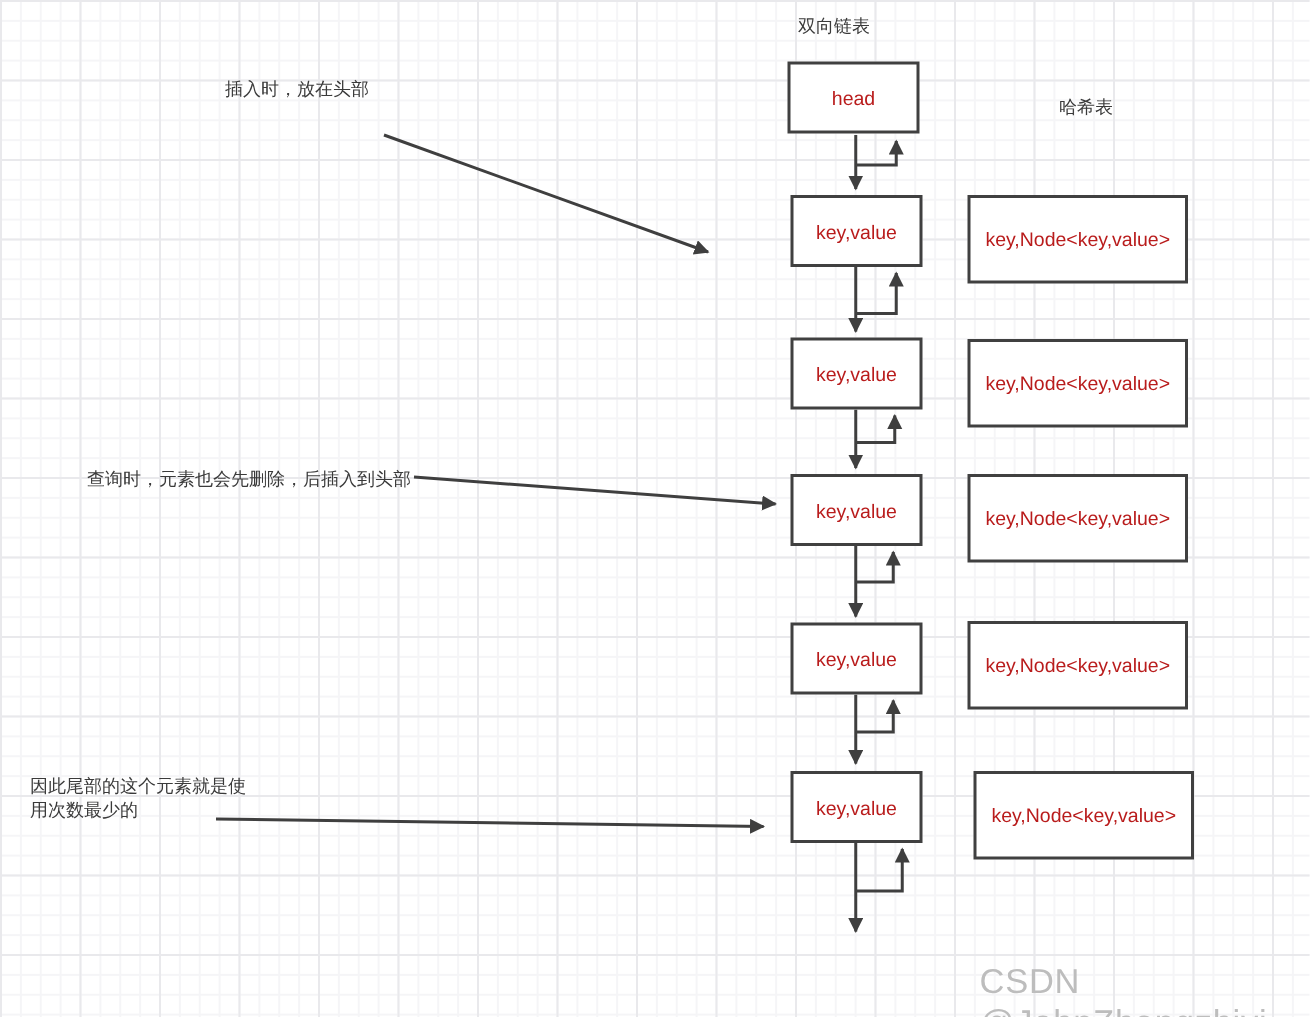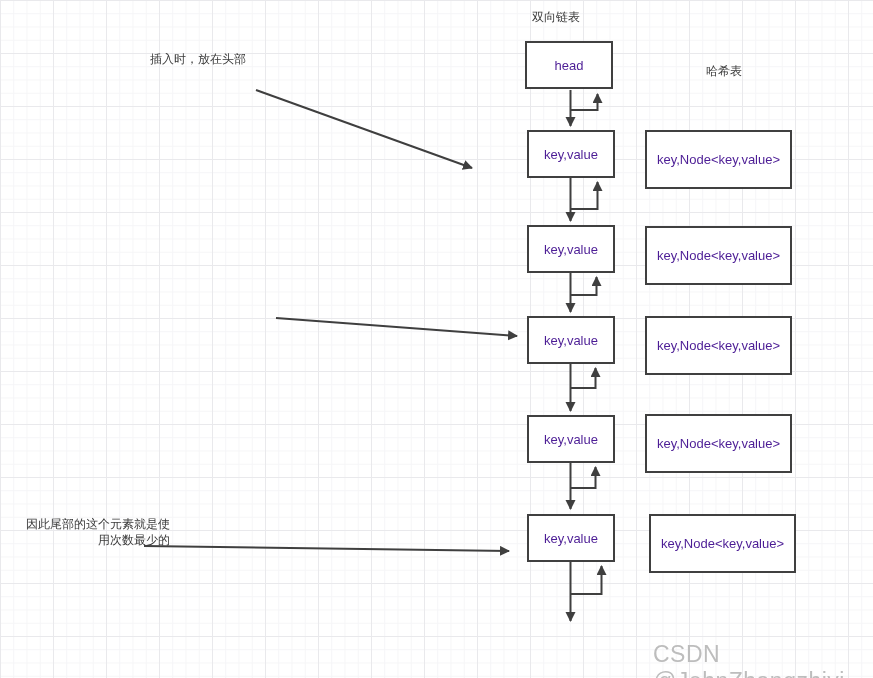--- a/index.html
+++ b/index.html
@@ -30,33 +30,33 @@
   }
   .node {
     position: absolute;
     box-sizing: border-box;
     background: #ffffff;
     border: 2px solid #404040;
     display: flex;
     align-items: center;
     justify-content: center;
     font-size: 13px;
-    color: #4c1d95;
+    color: #b91c1c;
   }
   .node.list-node { width: 88px; height: 48px; }
   .node.hash-node { width: 147px; height: 59px; }
   .text-label {
     position: absolute;
     font-size: 12px;
     color: #3a3a3a;
     white-space: nowrap;
   }
   .annotation-multiline {
     white-space: pre-line;
-    text-align: right;
+    text-align: left;
     line-height: 16px;
     width: 150px;
   }
   .watermark {
     position: absolute;
     left: 653px;
     top: 641px;
     font-size: 23px;
     color: #bdbdbd;
     letter-spacing: 0.5px;
@@ -136,18 +136,19 @@
     <span>key,Node&lt;key,value&gt;</span>
   </div>
   <div class="node hash-node" style="left:645px; top:414px;">
     <span>key,Node&lt;key,value&gt;</span>
   </div>
   <div class="node hash-node" style="left:649px; top:514px;">
     <span>key,Node&lt;key,value&gt;</span>
   </div>
 
   <div class="text-label" style="left:150px; top:51px;">插入时，放在头部</div>
+  <div class="text-label" style="left:58px; top:311px;">查询时，元素也会先删除，后插入到头部</div>
   <div class="text-label annotation-multiline" style="left:20px; top:516px;">因此尾部的这个元素就是使
 用次数最少的</div>
 
   <div class="watermark">CSDN @JohnZhangzhiyi</div>
 
 </div>
 
 </body></html>

